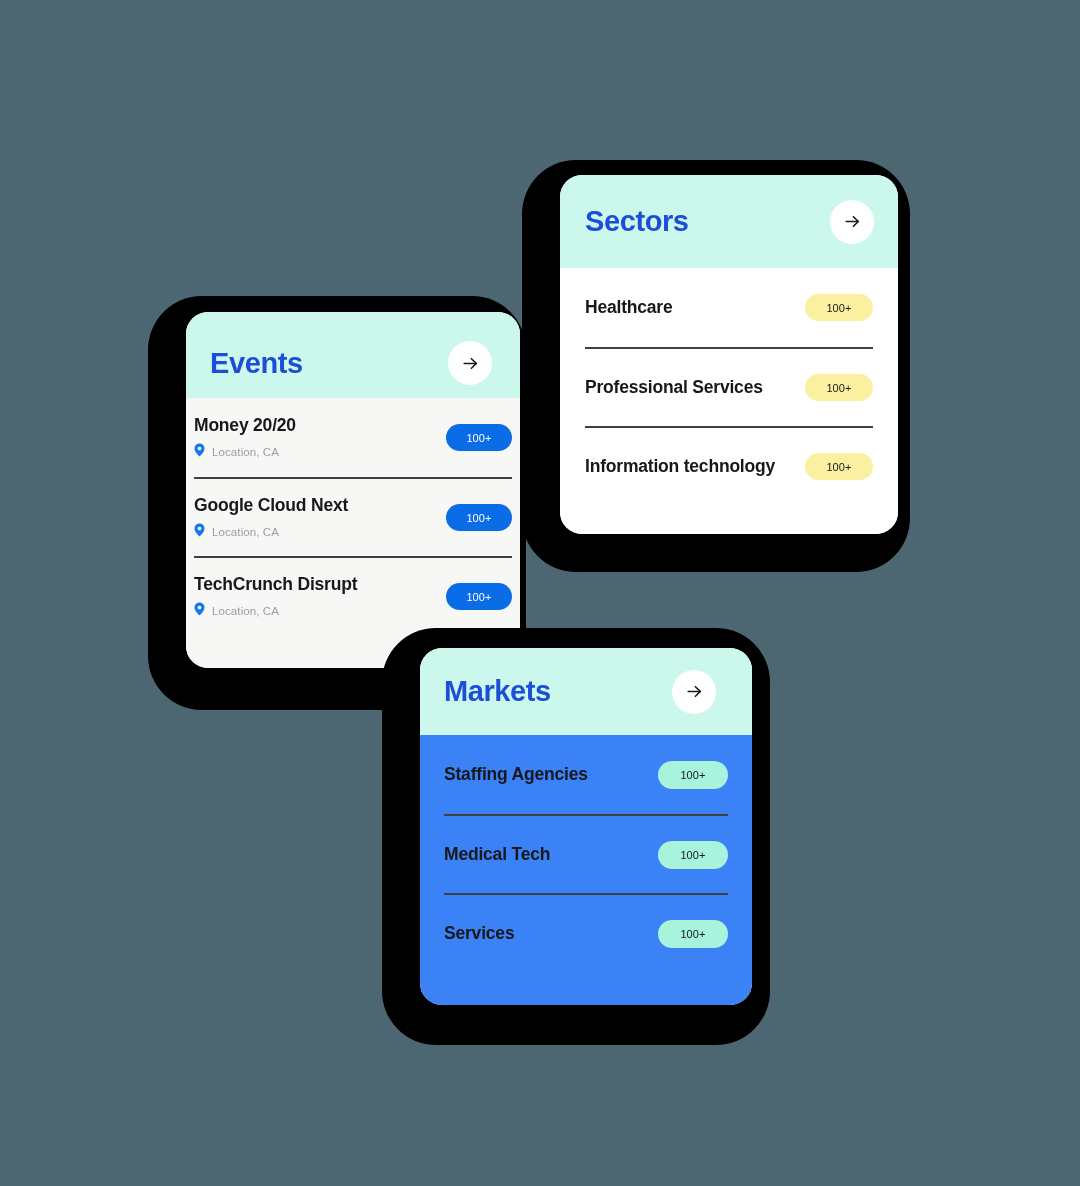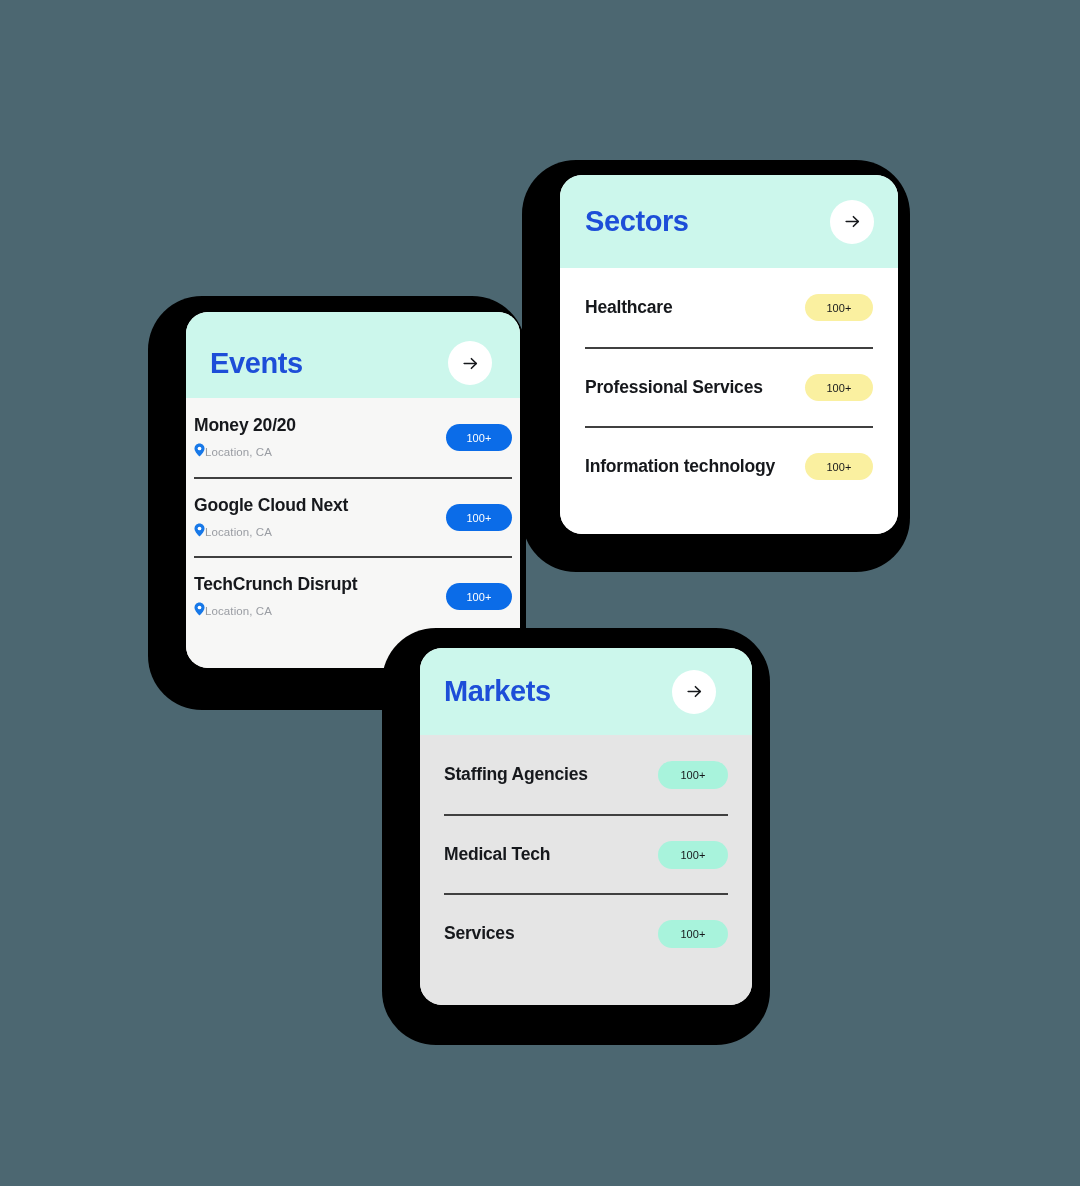--- a/index.html
+++ b/index.html
@@ -86,20 +86,21 @@
   .row-label {
     font-size: 17.5px;
     font-weight: 700;
     color: #16181C;
     letter-spacing: -0.2px;
     white-space: nowrap;
   }
   .row-sub {
     display: flex;
     align-items: center;
+    gap: 7px;
   }
   .row-sub-text {
     font-size: 11.5px;
     font-weight: 400;
     color: #9A9DA3;
     letter-spacing: 0.1px;
     white-space: nowrap;
   }
   .pin-icon { display: block; flex: 0 0 auto; }
 
@@ -133,21 +134,21 @@
   #device-sectors .card  { left: 560px; top: 175px; width: 338px; height: 359px; }
   #device-sectors .card-header { height: 93px; padding: 0 24px 0 25px; }
   #device-sectors .card-body { background: #FFFFFF; height: 266px; padding: 0 25px; }
   #device-sectors .row { height: 79px; }
   #device-sectors .badge { width: 68px; height: 27px; }
 
   
   #device-markets .frame { left: 382px; top: 628px; width: 388px; height: 417px; }
   #device-markets .card  { left: 420px; top: 648px; width: 332px; height: 357px; }
   #device-markets .card-header { height: 87px; padding: 0 36px 0 24px; }
-  #device-markets .card-body { background: #e5e5e5; height: 270px; padding: 0 24px; }
+  #device-markets .card-body { background: #3b82f6; height: 270px; padding: 0 24px; }
   #device-markets .row { height: 79px; }
   #device-markets .badge { width: 70px; height: 28px; }
 
   
   #device-sectors { z-index: 3; }
   #device-events  { z-index: 2; }
   #device-markets { z-index: 4; }
 </style>
 </head>
 <body>

